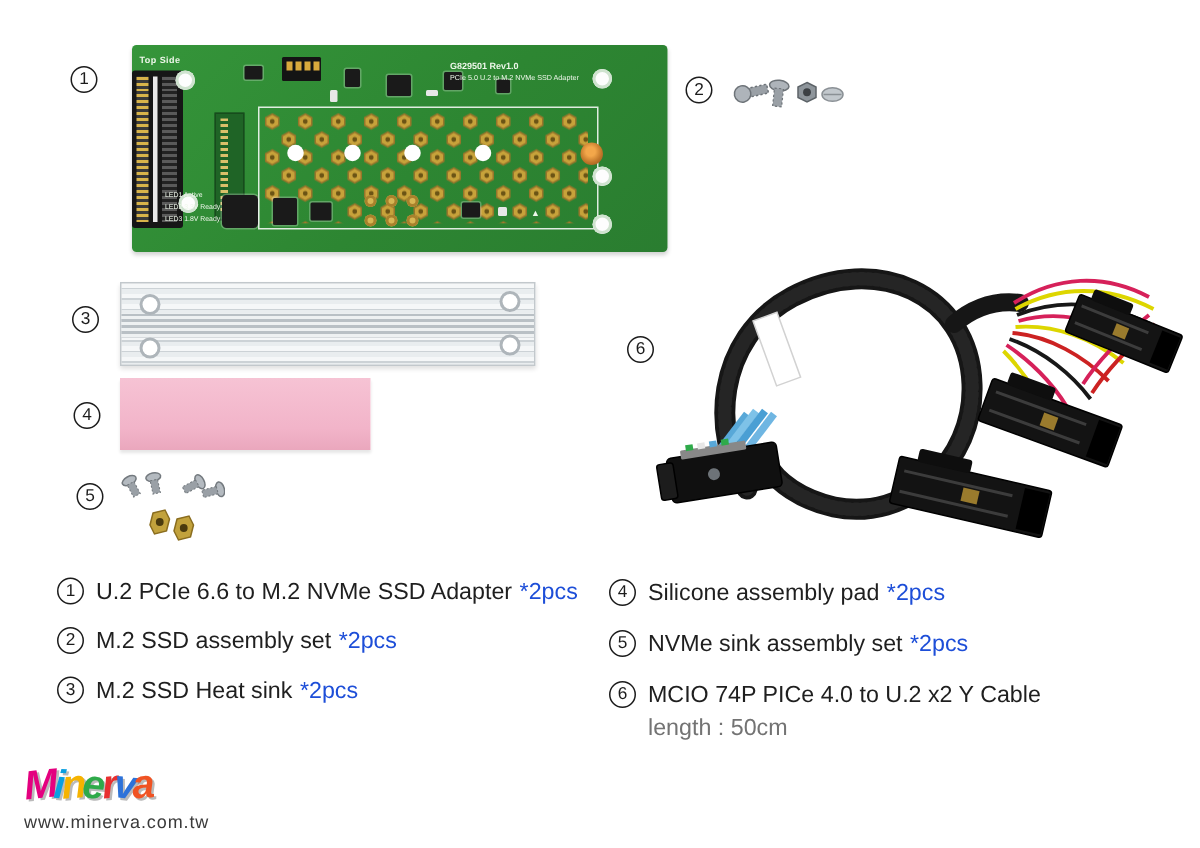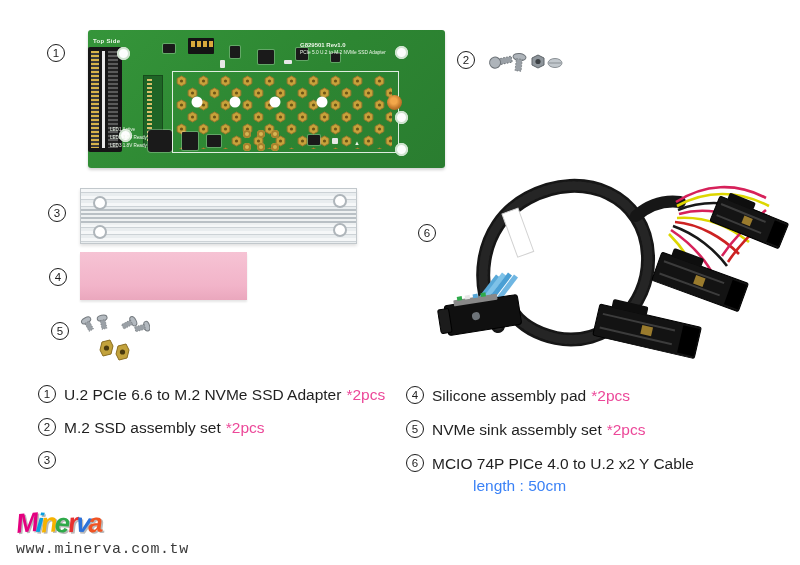--- a/index.html
+++ b/index.html
@@ -58,36 +58,36 @@
       background:linear-gradient(180deg,#f6c3d4 0%,#f2b4c9 70%,#eaa7bd 100%);
       box-shadow:0 2px 2px rgba(0,0,0,.10);}
 
   
   .asvg{position:absolute;}
 
   
   .lrow{position:absolute;display:flex;align-items:flex-start;}
   .lrow .co{position:static;flex:0 0 18px;margin-top:0;}
   .ltext{margin-left:8px;font-size:15.5px;color:#1f1f1f;white-space:nowrap;line-height:19px;}
-  .qty{color:#ec4899;margin-left:5px;}
-  .ltext2{position:absolute;font-size:15.5px;color:#3b82f6;white-space:nowrap;margin-left:41px;}
+  .qty{color:#1d4ed8;margin-left:5px;}
+  .ltext2{position:absolute;font-size:15.5px;color:#737373;white-space:nowrap;}
 
   
   .logo{position:absolute;left:16px;top:508px;width:120px;}
   .lwrap{font-style:italic;font-weight:bold;font-size:27px;letter-spacing:-2.5px;
       text-shadow:1.5px 1.5px 0 rgba(130,130,130,.55);}
   .ll{display:inline-block;}
   .ll:nth-child(1){color:#e4007f;transform:rotate(-6deg);}
   .ll:nth-child(2){color:#0a9fe0;transform:rotate(4deg);}
   .ll:nth-child(3){color:#f6b300;transform:rotate(-4deg);}
   .ll:nth-child(4){color:#2faa4a;transform:rotate(5deg);}
   .ll:nth-child(5){color:#e83030;transform:rotate(-5deg);}
   .ll:nth-child(6){color:#2d72d9;transform:rotate(6deg);}
   .ll:nth-child(7){color:#f05323;transform:rotate(-4deg);}
-  .logourl{font-size:15px;color:#3a3a3a;letter-spacing:.6px;margin-top:2px;font-family:Liberation Mono, monospace;}
+  .logourl{font-size:12px;color:#3a3a3a;letter-spacing:.6px;margin-top:2px;}
 </style>
 </head>
 <body>
 
 <div class="canvas">
 
   <span class="co" style="left:47px;top:44px">1</span>
   <span class="co" style="left:457px;top:51px">2</span>
   <span class="co" style="left:48px;top:204px">3</span>
   <span class="co" style="left:49px;top:268px">4</span>
@@ -297,20 +297,21 @@
   <div class="lrow" style="left:38px;top:385px">
     <span class="co">1</span>
     <span class="ltext"><span>U.2 PCIe 6.6 to M.2 NVMe SSD Adapter</span><span class="qty">*2pcs</span></span>
   </div>
   <div class="lrow" style="left:38px;top:418px">
     <span class="co">2</span>
     <span class="ltext"><span>M.2 SSD assembly set</span><span class="qty">*2pcs</span></span>
   </div>
   <div class="lrow" style="left:38px;top:451px">
     <span class="co">3</span>
+    <span class="ltext"><span>M.2 SSD Heat sink</span><span class="qty">*2pcs</span></span>
   </div>
 
   <div class="lrow" style="left:406px;top:386px">
     <span class="co">4</span>
     <span class="ltext"><span>Silicone assembly pad</span><span class="qty">*2pcs</span></span>
   </div>
   <div class="lrow" style="left:406px;top:420px">
     <span class="co">5</span>
     <span class="ltext"><span>NVMe sink assembly set</span><span class="qty">*2pcs</span></span>
   </div>

